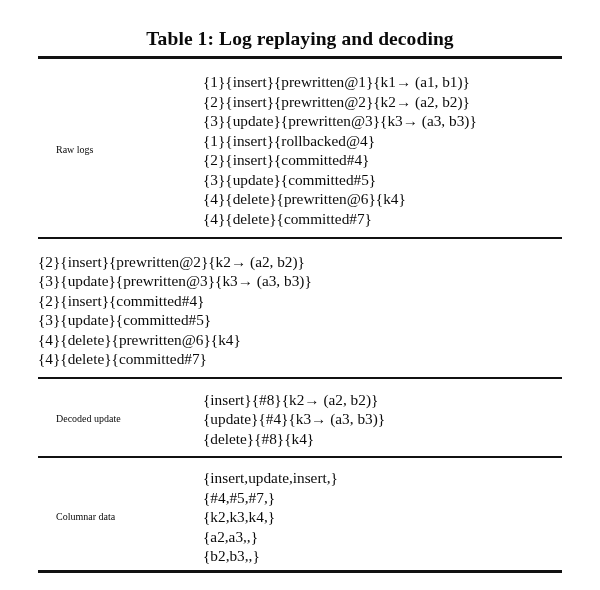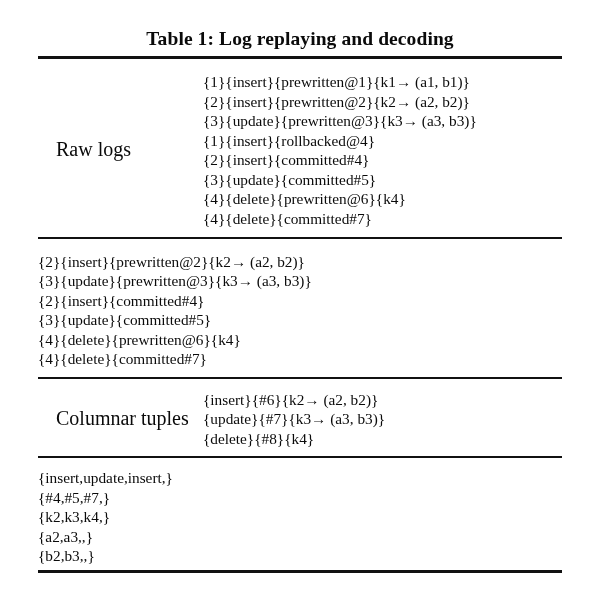--- a/index.html
+++ b/index.html
@@ -65,21 +65,21 @@
     box-sizing: border-box;
     display: flex;
     align-items: center;
   }
 
   .cell-label {
     width: 165px;
     flex: 0 0 165px;
     padding-left: 18px;
     box-sizing: border-box;
-    font-size: 20px;
+    font-size: 10px;
     line-height: 19.5px;
     white-space: nowrap;
   }
 
   .cell-body {
     flex: 1 1 auto;
     padding-left: 0px;
     box-sizing: border-box;
   }
 
@@ -122,31 +122,32 @@
       <div class="logline">{2}{insert}{committed#4}</div>
       <div class="logline">{3}{update}{committed#5}</div>
       <div class="logline">{4}{delete}{prewritten@6}{k4}</div>
       <div class="logline">{4}{delete}{committed#7}</div>
     </div>
   </div>
 
   <div class="rule-mid" style="top:377px;"></div>
 
   <div class="row" style="top:382px; height:74px;">
-    <div class="cell-label">Columnar tuples</div>
+    <div class="cell-label">Decoded update</div>
     <div class="cell-body">
-      <div class="logline">{insert}{#6}{k2→ (a2, b2)}</div>
-      <div class="logline">{update}{#7}{k3→ (a3, b3)}</div>
+      <div class="logline">{insert}{#8}{k2→ (a2, b2)}</div>
+      <div class="logline">{update}{#4}{k3→ (a3, b3)}</div>
       <div class="logline">{delete}{#8}{k4}</div>
     </div>
   </div>
 
   <div class="rule-mid" style="top:456px;"></div>
 
   <div class="row" style="top:462px; height:110px;">
+    <div class="cell-label">Columnar data</div>
     <div class="cell-body">
       <div class="logline">{insert,update,insert,}</div>
       <div class="logline">{#4,#5,#7,}</div>
       <div class="logline">{k2,k3,k4,}</div>
       <div class="logline">{a2,a3,,}</div>
       <div class="logline">{b2,b3,,}</div>
     </div>
   </div>
 
   <div class="rule-bottom" style="top:570px;"></div>

